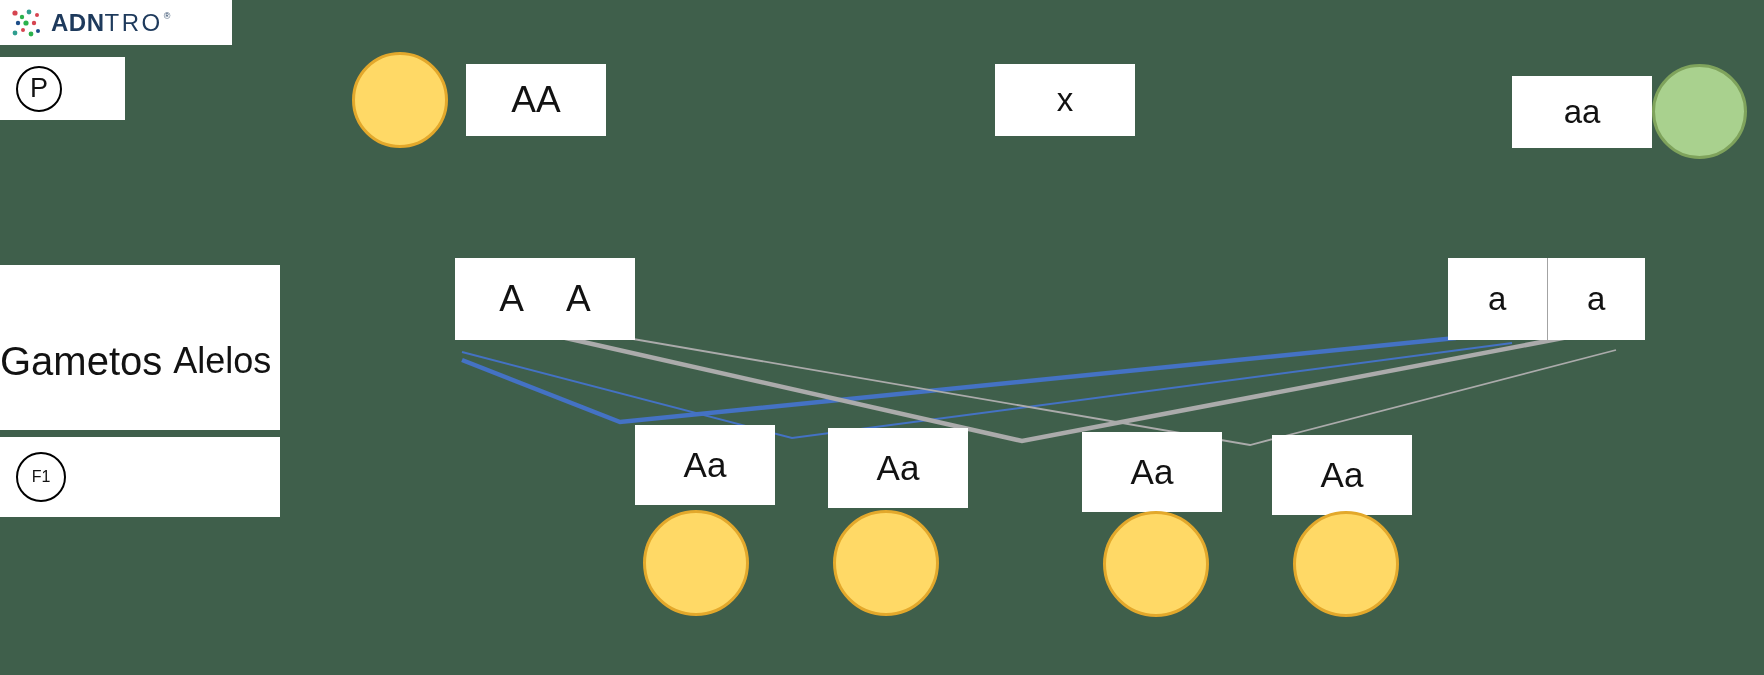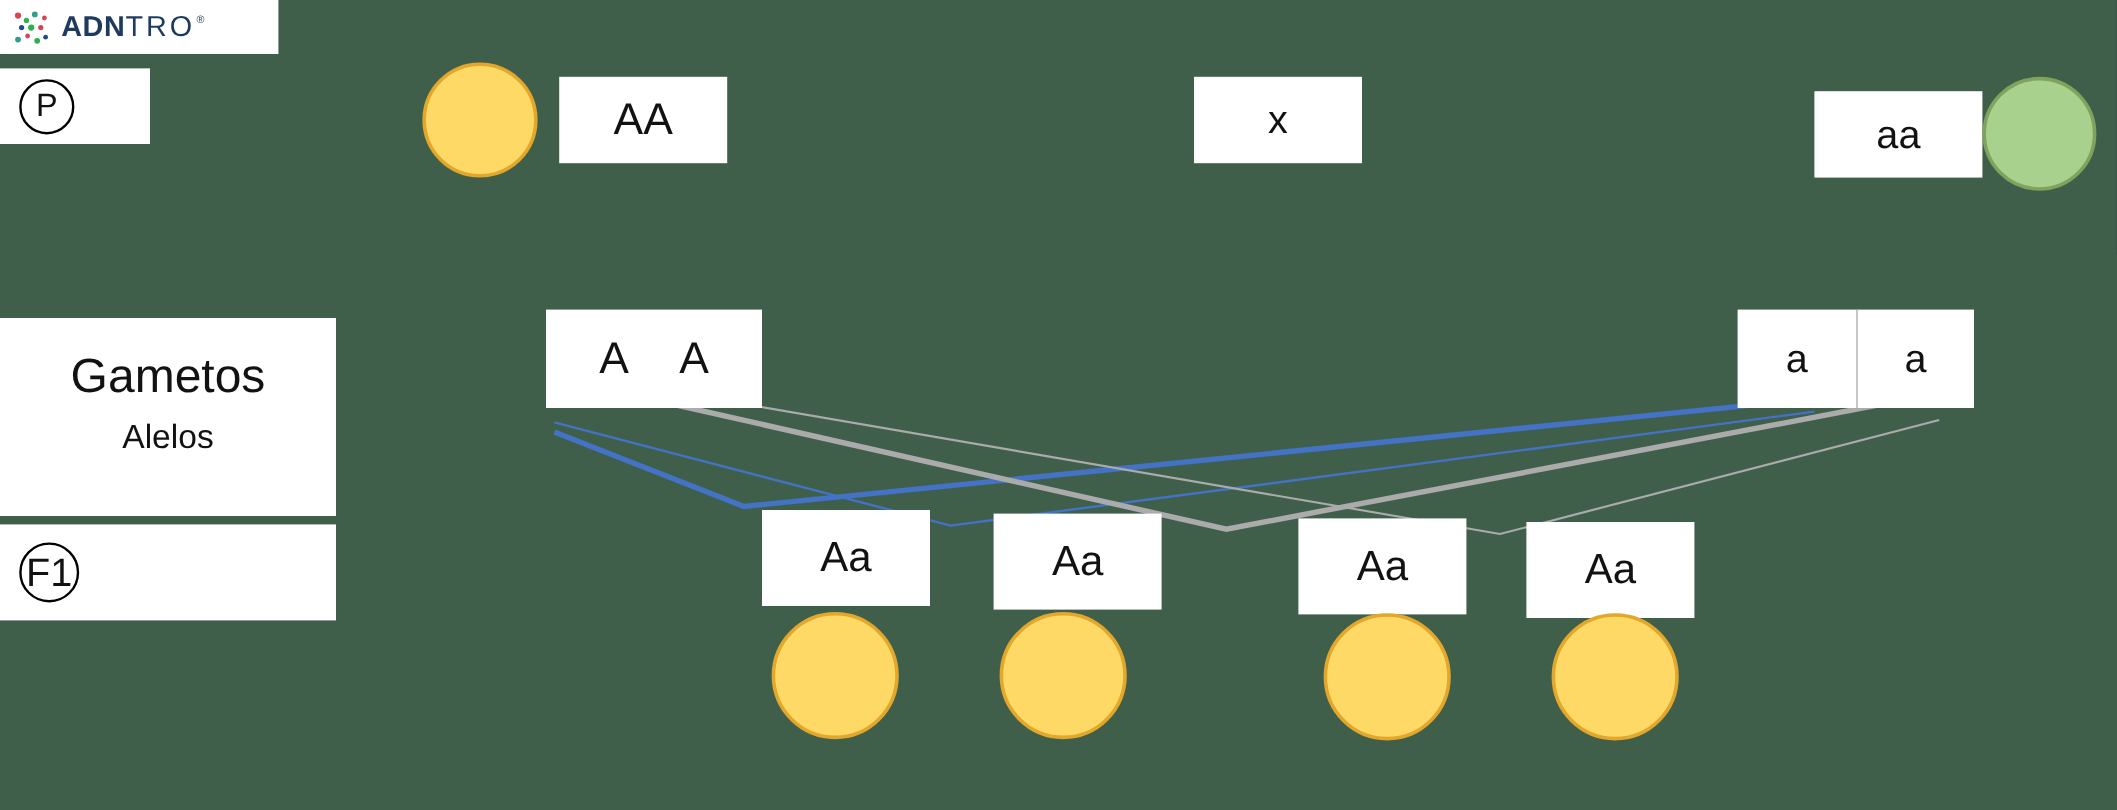--- a/index.html
+++ b/index.html
@@ -64,27 +64,27 @@
   .pheno.green {
     background: var(--green-fill, #A9D18E);
     border: 3px solid var(--green-stroke, #7FA35C);
   }
 
   
   .genotype { font-size: 37px; }
   .cross { font-size: 33px; }
 
   .gametos-box {
-    flex-direction: column;
+    flex-direction: row;
     justify-content: flex-start;
     padding-top: 27px;
     gap: 11px;
   }
   .gametos-title { font-size: 40px; }
-  .gametos-sub { font-size: 28px; }
+  .gametos-sub { font-size: 36px; }
 
   .gamete-left { gap: 42px; font-size: 37px; }
 
   .gamete-right { padding: 0; }
   .gamete-cell {
     width: 50%; height: 100%;
     display: flex; align-items: center; justify-content: center;
     font-size: 33px;
   }
   .gamete-cell + .gamete-cell { border-left: 1.5px solid #a3a3a3; }
@@ -145,21 +145,21 @@
     <span>A</span>
     <span>A</span>
   </div>
 
   <div class="wbox gamete-right layer-ui" style="left:1448px; top:258px; width:197px; height:82px;">
     <span class="gamete-cell">a</span>
     <span class="gamete-cell">a</span>
   </div>
 
   <div class="wbox gen-box layer-ui" style="left:0; top:437px; width:280px; height:80px;">
-    <span class="badge" style="width:50px; height:50px; font-size:33px;text-align:center;">F1</span>
+    <span class="badge" style="width:50px; height:50px; font-size:16px;text-align:center;">F1</span>
   </div>
 
   <div class="wbox offspring-box layer-ui" style="left:635px; top:425px; width:140px; height:80px;">Aa</div>
   <div class="wbox offspring-box layer-ui" style="left:828px; top:428px; width:140px; height:80px;">Aa</div>
   <div class="wbox offspring-box layer-ui" style="left:1082px; top:432px; width:140px; height:80px;">Aa</div>
   <div class="wbox offspring-box layer-ui" style="left:1272px; top:435px; width:140px; height:80px;">Aa</div>
 
   <div class="pheno yellow layer-ui" style="left:643px; top:510px; width:106px; height:106px;"></div>
   <div class="pheno yellow layer-ui" style="left:833px; top:510px; width:106px; height:106px;"></div>
   <div class="pheno yellow layer-ui" style="left:1103px; top:511px; width:106px; height:106px;"></div>

